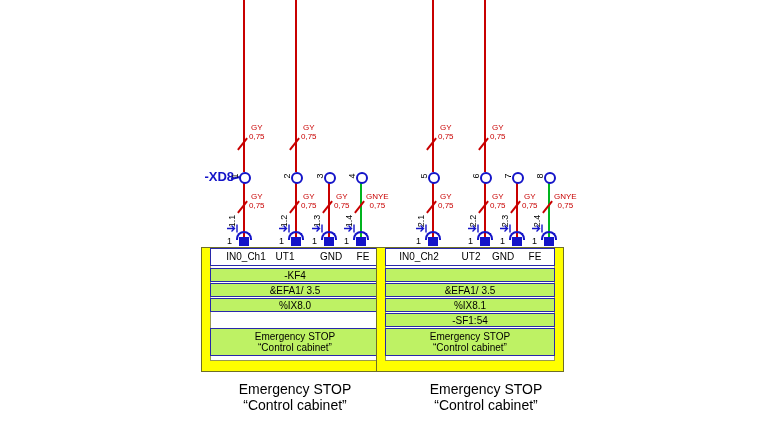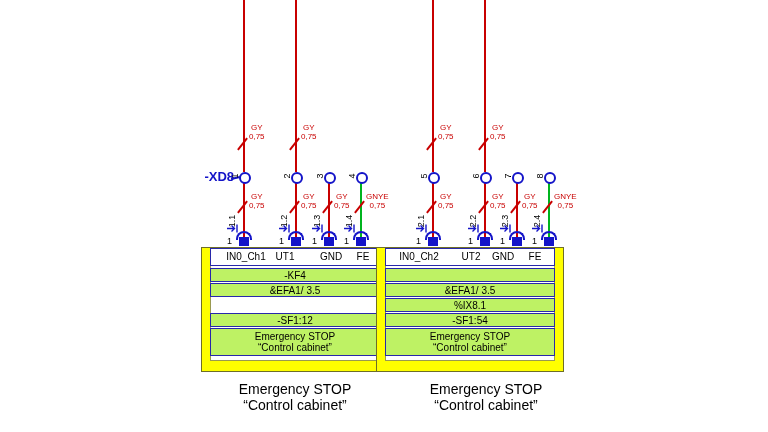--- a/index.html
+++ b/index.html
@@ -228,21 +228,21 @@
   <div class="ebox" style="left:201px">
     <div class="ebox-inner">
       <div class="prow">
         <span class="pl" style="left:35px">IN0_Ch1</span>
         <span class="pl" style="left:74px">UT1</span>
         <span class="pl" style="left:120px">GND</span>
         <span class="pl" style="left:152px">FE</span>
       </div>
       <div class="brow" style="top:20px">-KF4</div>
       <div class="brow" style="top:35px">&amp;EFA1/ 3.5</div>
-      <div class="brow" style="top:65px">-SF1:12</div>
+      <div class="brow" style="top:50px">%IX8.0</div>
       <div class="brow desc" style="top:80px">
         <div>Emergency STOP</div>
         <div>“Control cabinet”</div>
       </div>
     </div>
   </div>
 
   <div class="ebox" style="left:376px">
     <div class="ebox-inner">
       <div class="prow">

